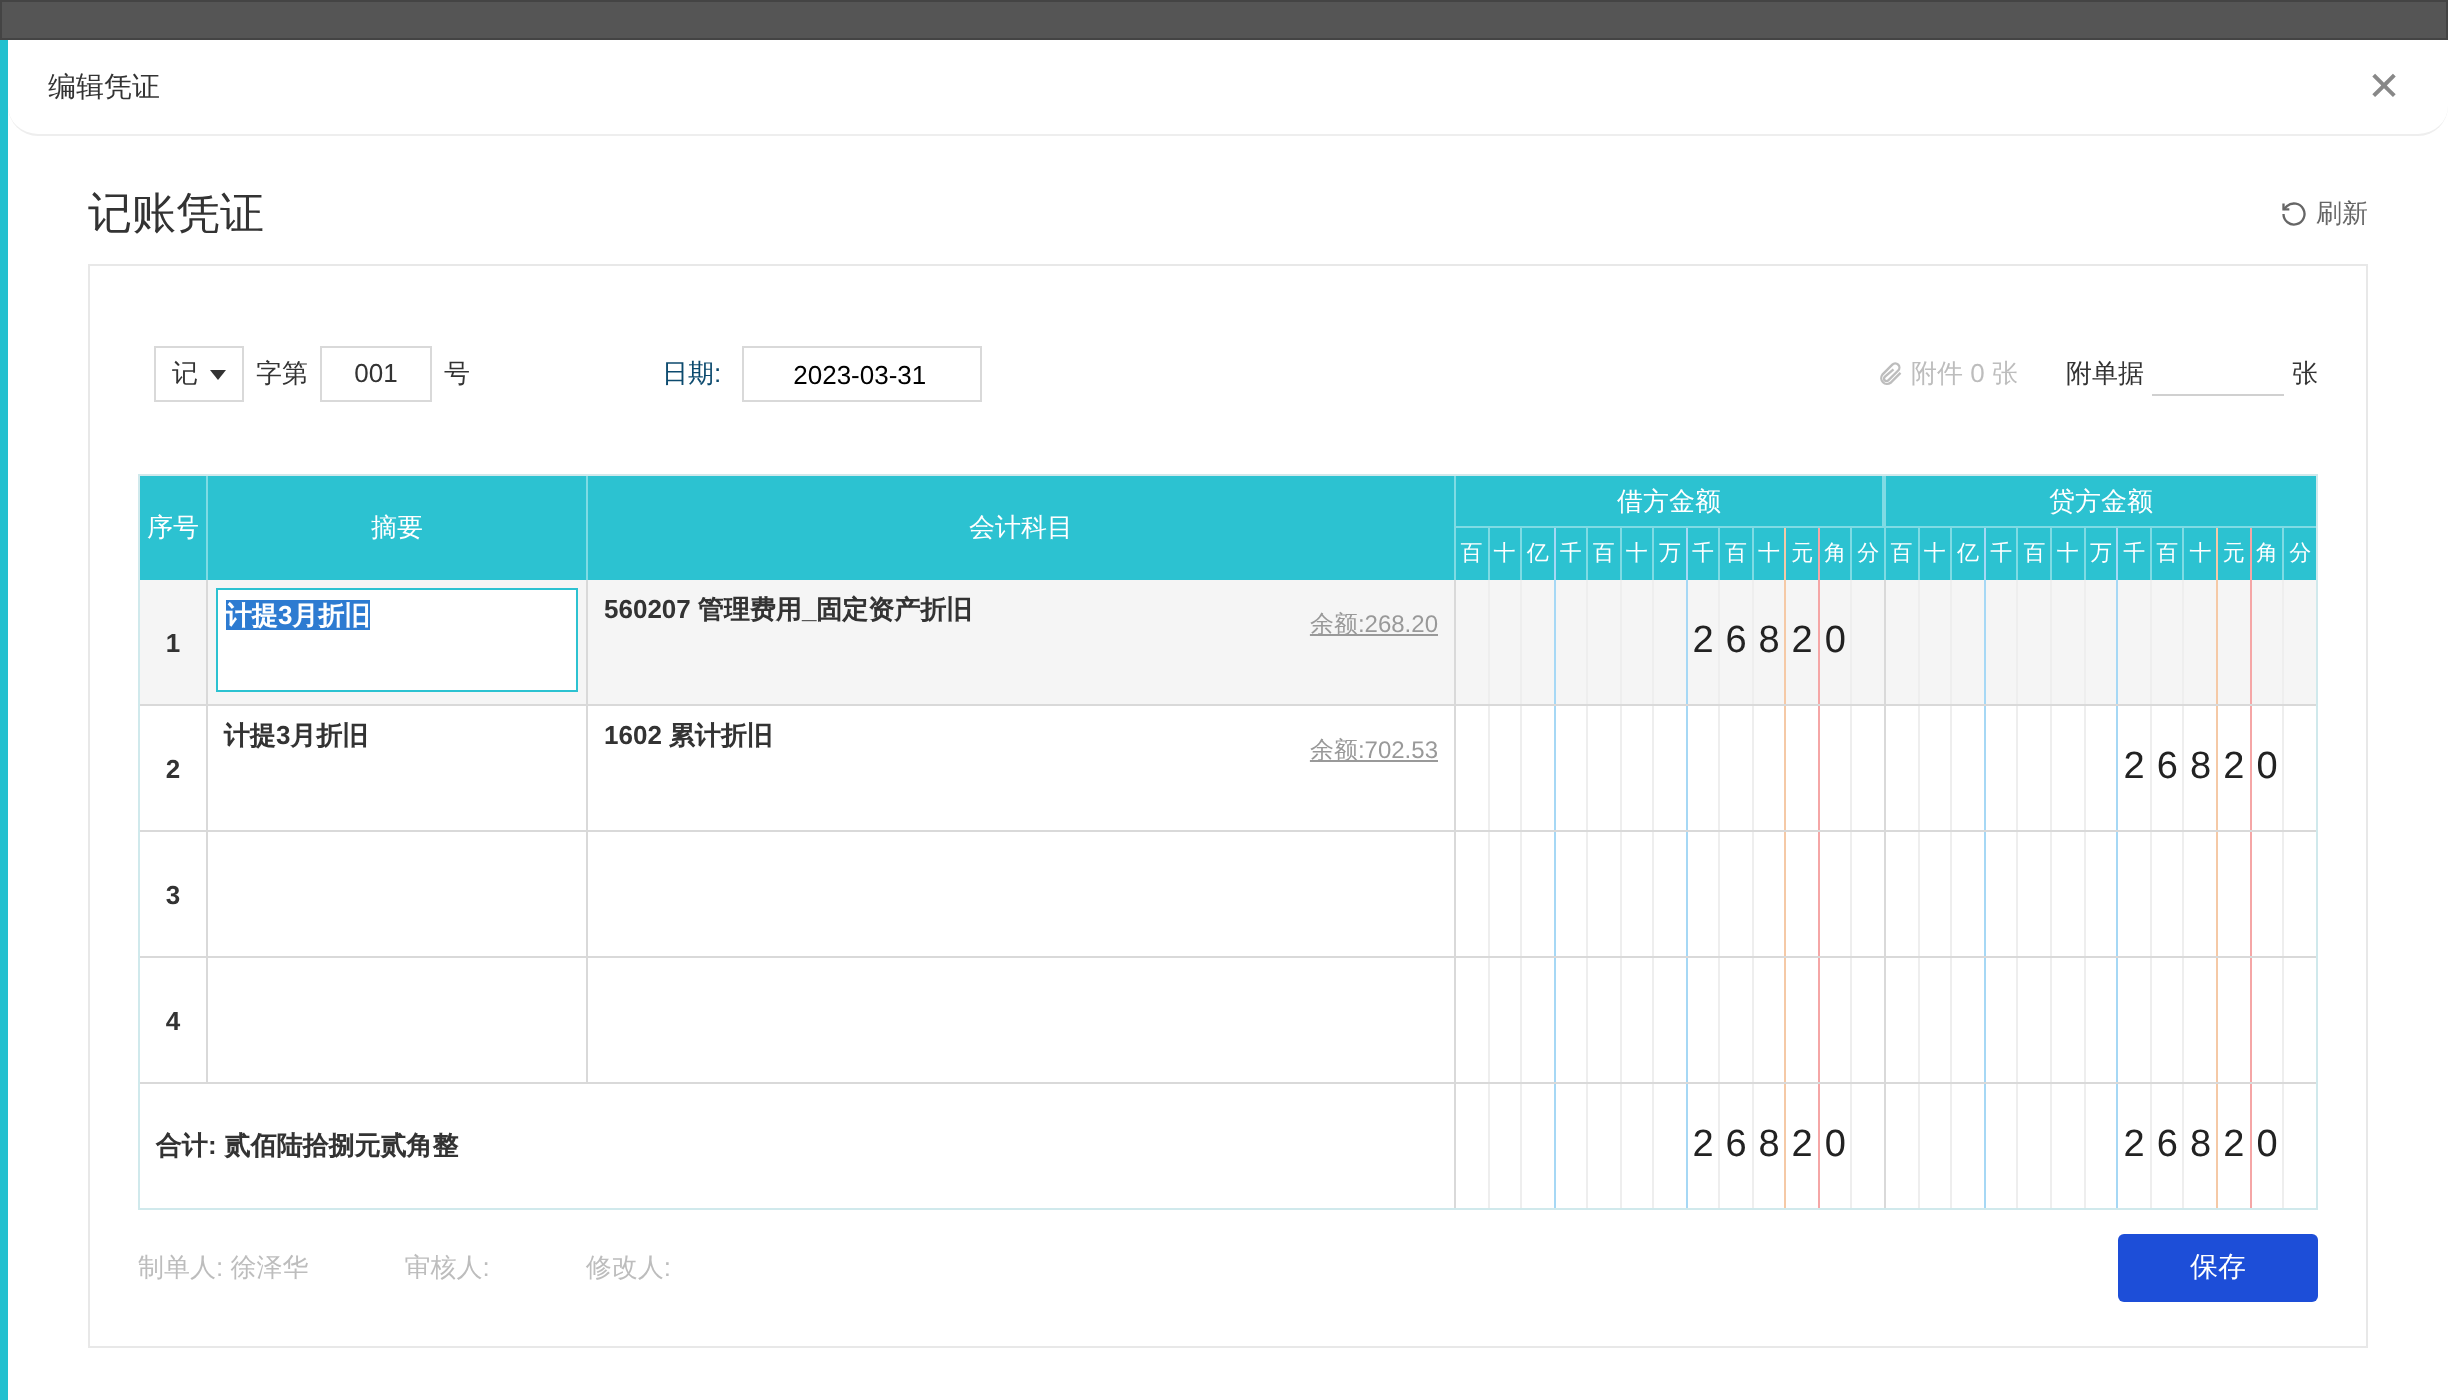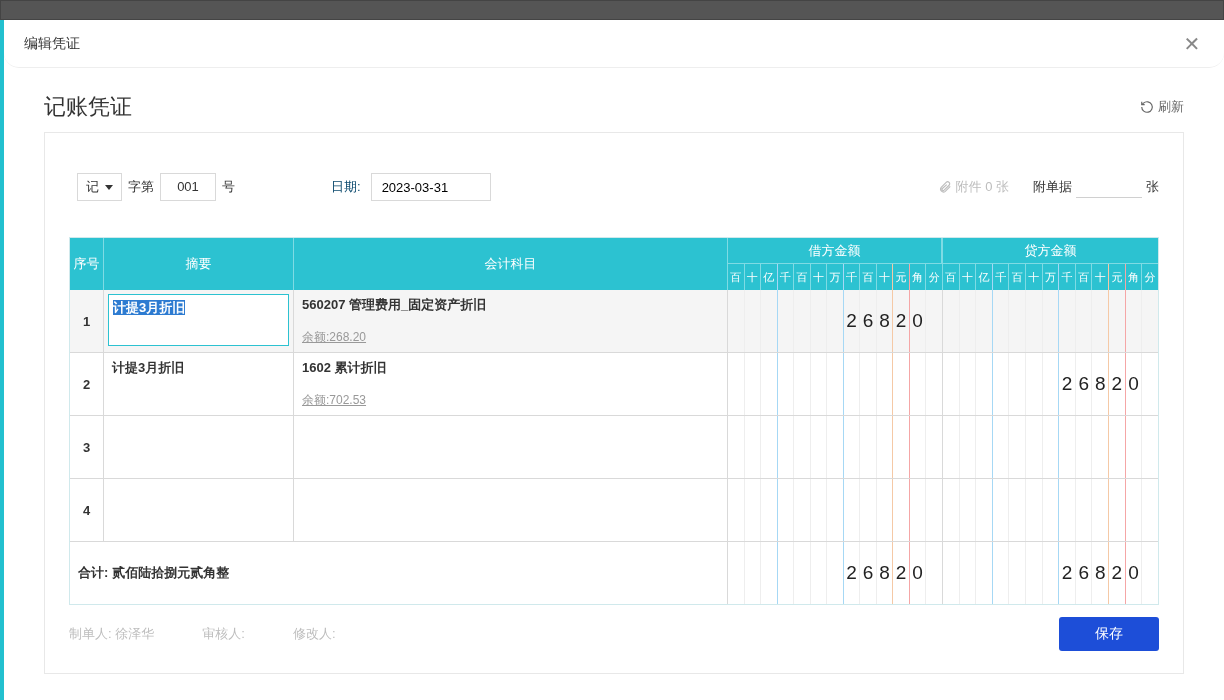--- a/index.html
+++ b/index.html
@@ -106,21 +106,21 @@
     margin: 12px 6px;
     text-align: center;
     line-height: 26px;
     font-size: 13px;
   }
   .date-group { margin-left: 96px; display: flex; align-items:center;}
   .date-label { color: #0c4a6e; margin-right: 10px; }
   .date-input {
     border: 1px solid #d9d9d9;
     height: 28px;
-    padding: 0 10px;
+    padding: 0 25px;
     width: 120px;
     font-size: 13px;
   }
   .right-group { margin-left: auto; display: flex; align-items: center; color: #bdbdbd; }
   .attach-link { display: flex; align-items: center; color: #bdbdbd; cursor: pointer; }
   .attach-link svg { margin-right: 4px; }
   .attach-label2 { margin-left: 24px; color: #333; }
   .attach-count-input {
     display: inline-block;
     width: 66px; height: 22px;
@@ -197,21 +197,21 @@
     resize: none;
     font-family: inherit;
   }
   .summary-input .sel {
     background: #2d7bd1;
     color: #fff;
   }
   .vrow .col-account {
     border-right: 1px solid #d9d9d9;
     padding: 6px 8px;
-    display:flex; flex-direction:column; justify-content:space-between;
+    display:flex; flex-direction:row; justify-content:space-between;
   }
   .account-name { font-weight: bold; font-size: 13px; }
   .balance { color: #999; font-size: 12px; text-decoration: underline; margin-top: 8px;}
   .vrow .col-debit { border-right: 1px solid #d9d9d9; }
 
   .digit-row {
     display: flex;
     height: 100%;
     min-height: 62px;
   }

